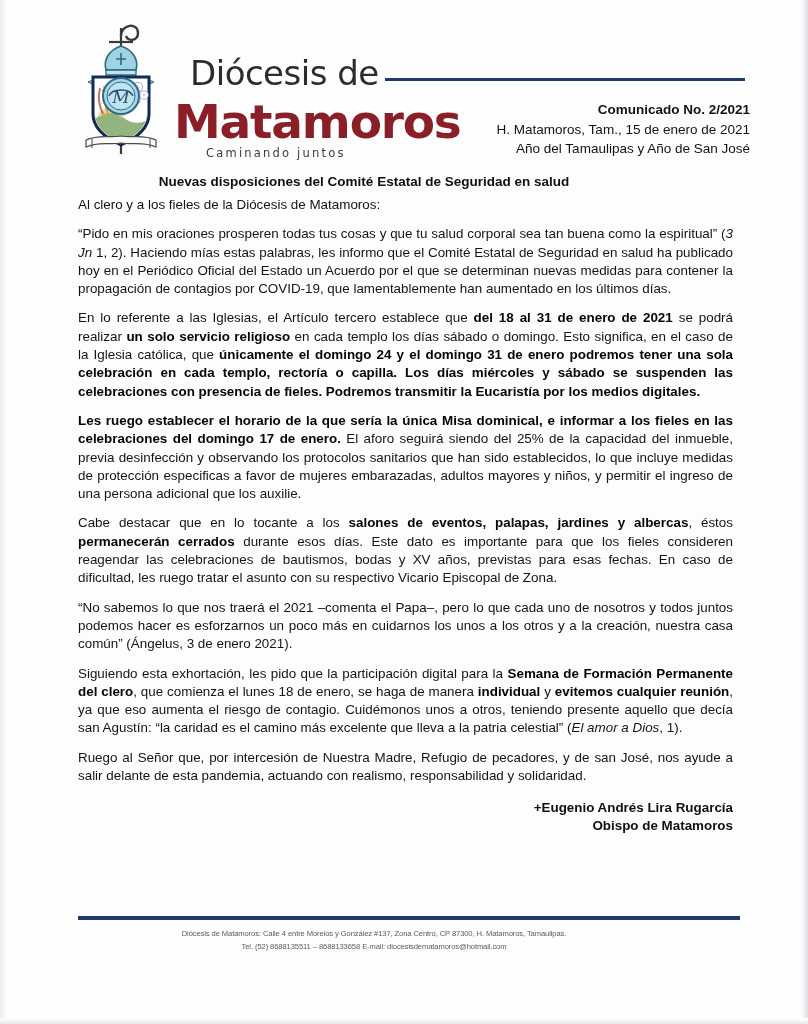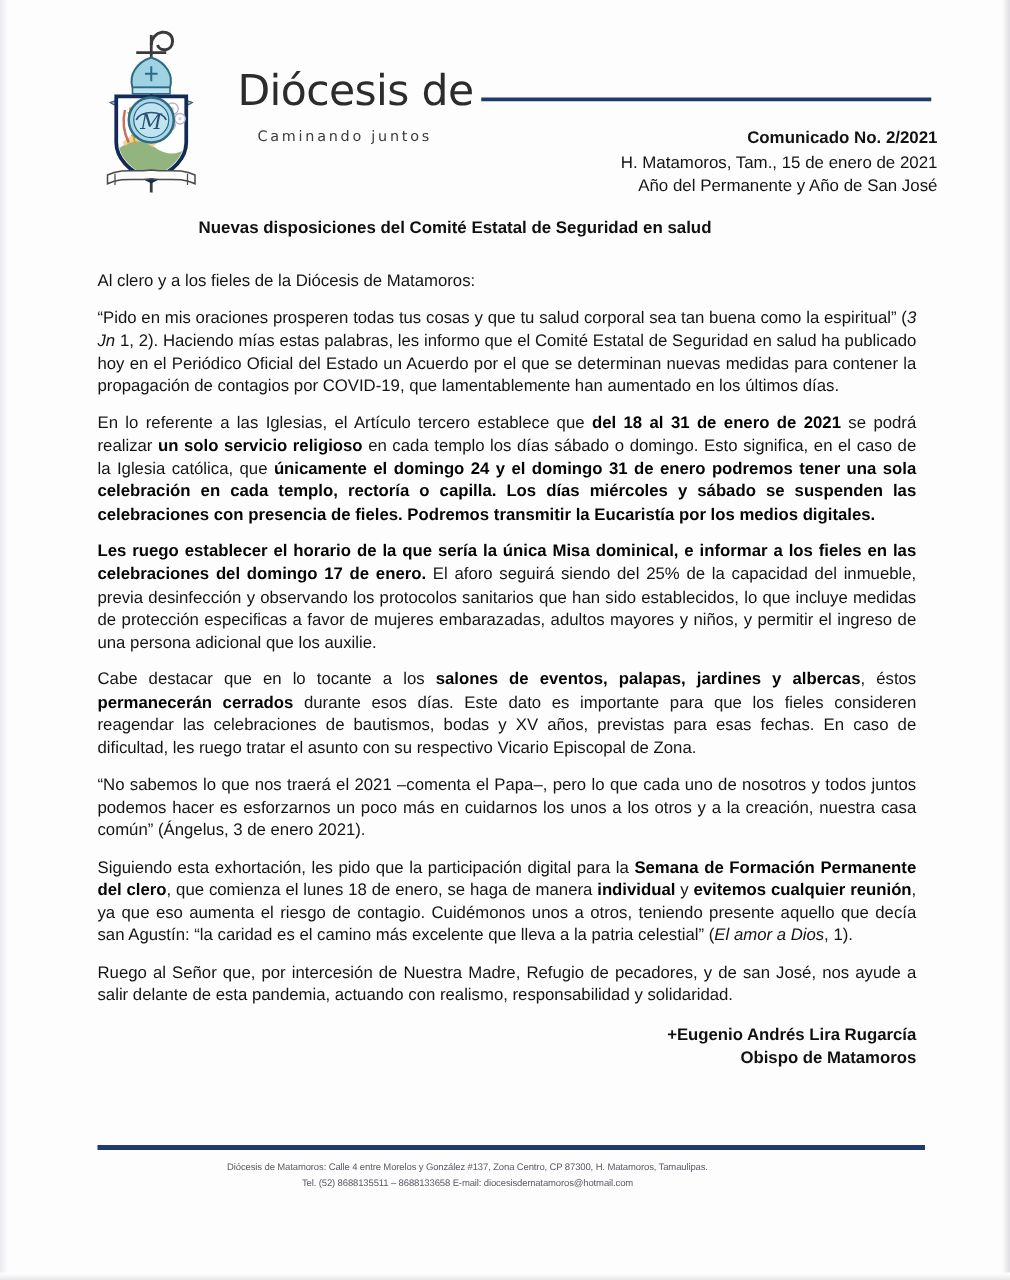--- a/index.html
+++ b/index.html
@@ -99,21 +99,21 @@
     position: absolute;
     left: 0; top: 174px;
     width: 728px;
     text-align: center;
     font-size: 13.5px;
     font-weight: 700;
     color: #101010;
   }
   .content {
     position: absolute;
-    left: 78px; top: 216px;
+    left: 78px; top: 196px;
     width: 655px;
   }
   p.para {
     margin: 0 0 11px 0;
     font-size: 13.4px;
     line-height: 1.365;
     color: #141414;
     text-align: justify;
     text-justify: inter-word;
   }
@@ -192,29 +192,30 @@
       <circle cx="59" cy="82" r="14" fill="#bfe3f0" stroke="#2e6b85" stroke-width="1"></circle>
       <text x="59" y="89" font-family="DejaVu Serif, serif" font-size="17" font-style="italic" text-anchor="middle" fill="#2b4f73">M</text>
       <path d="M47 82 C50 74, 68 74, 71 82" fill="none" stroke="#2b4f73" stroke-width="1.3"></path>
 
       <path d="M24 126 C36 120, 48 124, 59 122 C70 124, 82 120, 94 126 L94 133 C82 127, 70 131, 59 129 C48 131, 36 127, 24 133 Z" fill="#fbfbfb" stroke="#4a4a4a" stroke-width="1.2"></path>
       <path d="M30 125 L30 134 M88 125 L88 134" stroke="#4a4a4a" stroke-width="1"></path>
     </svg>
 
     <div class="logo-block">
       <div class="logo-diocesis">Diócesis de</div>
+      <div class="logo-matamoros">Matamoros</div>
       <div class="logo-tag">Caminando juntos</div>
     </div>
 
     <div class="head-rule"></div>
 
     <div class="head-meta">
       <div class="l1">Comunicado No. 2/2021</div>
       <div>H. Matamoros, Tam., 15 de enero de 2021</div>
-      <div>Año del Permanente y Año de San José</div>
+      <div>Año del Tamaulipas y Año de San José</div>
     </div>
   </div>
 
   <div class="doc-title">Nuevas disposiciones del Comité Estatal de Seguridad en salud</div>
 
   <div class="content">
 
     <p class="para">Al clero y a los fieles de la Diócesis de Matamoros:</p>
 
     <p class="para"><span>“Pido en mis oraciones prosperen todas tus cosas y que tu salud corporal sea tan buena como la espiritual” (</span><i>3 Jn</i><span> 1, 2). Haciendo mías estas palabras, les informo que el Comité Estatal de Seguridad en salud ha publicado hoy en el Periódico Oficial del Estado un Acuerdo por el que se determinan nuevas medidas para contener la propagación de contagios por COVID-19, que lamentablemente han aumentado en los últimos días.</span></p>

